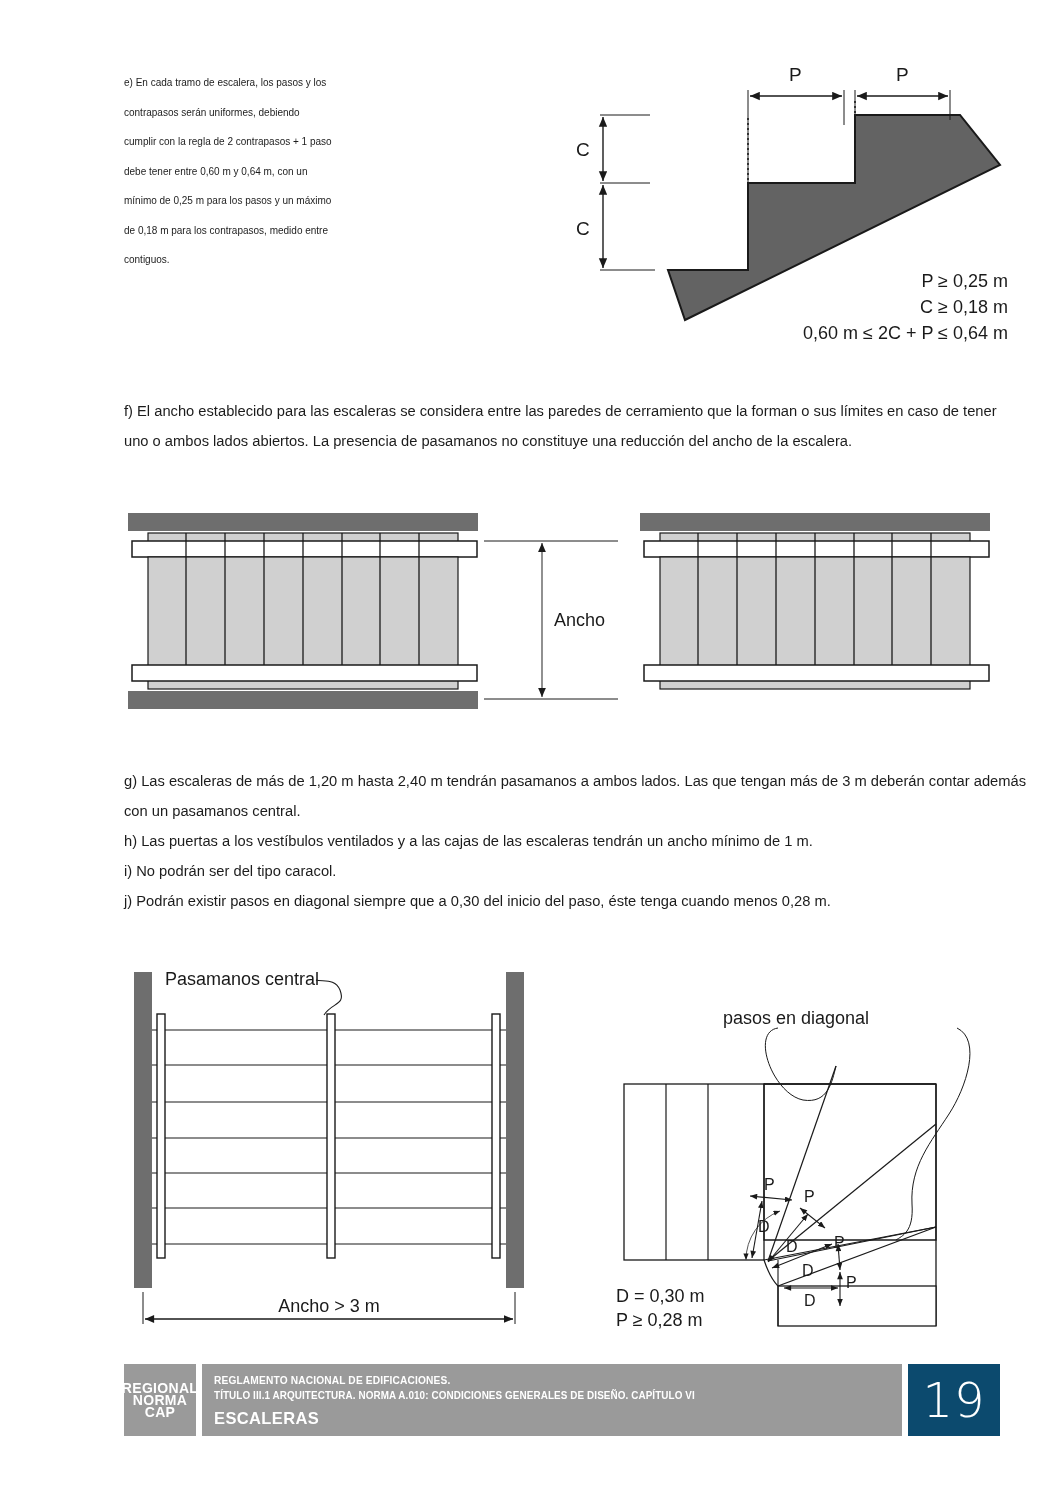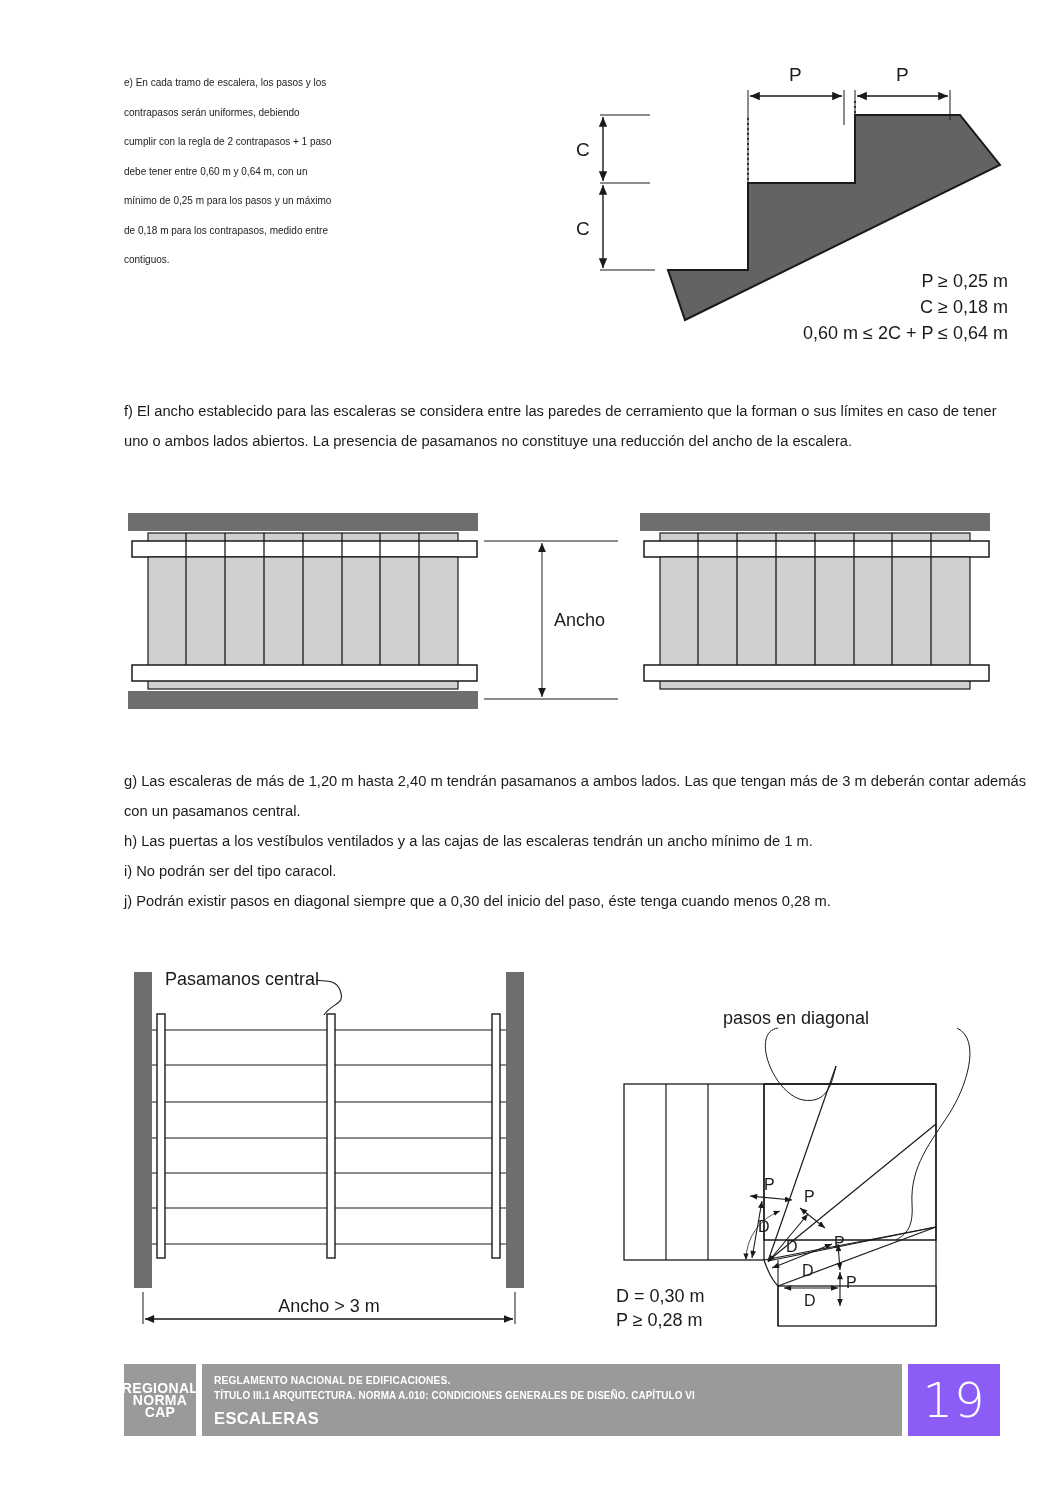--- a/index.html
+++ b/index.html
@@ -49,21 +49,21 @@
     position:absolute;left:78px;top:0;width:700px;height:72px;background:#9a9a9a;
     color:#fff;box-sizing:border-box;padding:9px 13px 0 12px;
   }
   .f-l1{font-size:10.5px;font-weight:bold;letter-spacing:.15px;line-height:15px;
         transform:scaleX(.97);transform-origin:left center;}
   .f-l2{font-size:10.2px;font-weight:bold;letter-spacing:.1px;line-height:15px;
         transform:scaleX(.97);transform-origin:left center;}
   .f-l3{font-size:17px;font-weight:bold;letter-spacing:.4px;margin-top:6px;
         transform:scaleX(.97);transform-origin:left center;}
   .f-page{
-    position:absolute;left:784px;top:0;width:92px;height:72px;background:#8b5cf6;
+    position:absolute;left:784px;top:0;width:92px;height:72px;background:#0c4a6e;
     color:#fff;display:flex;align-items:center;justify-content:center;
     font-size:48px;font-weight:300;font-family:"DejaVu Sans",sans-serif;
     letter-spacing:1px;
   }
 </style>
 </head>
 <body>
 
 <div class="para-e">
   <span>e) En cada tramo de escalera, los pasos y los</span>

